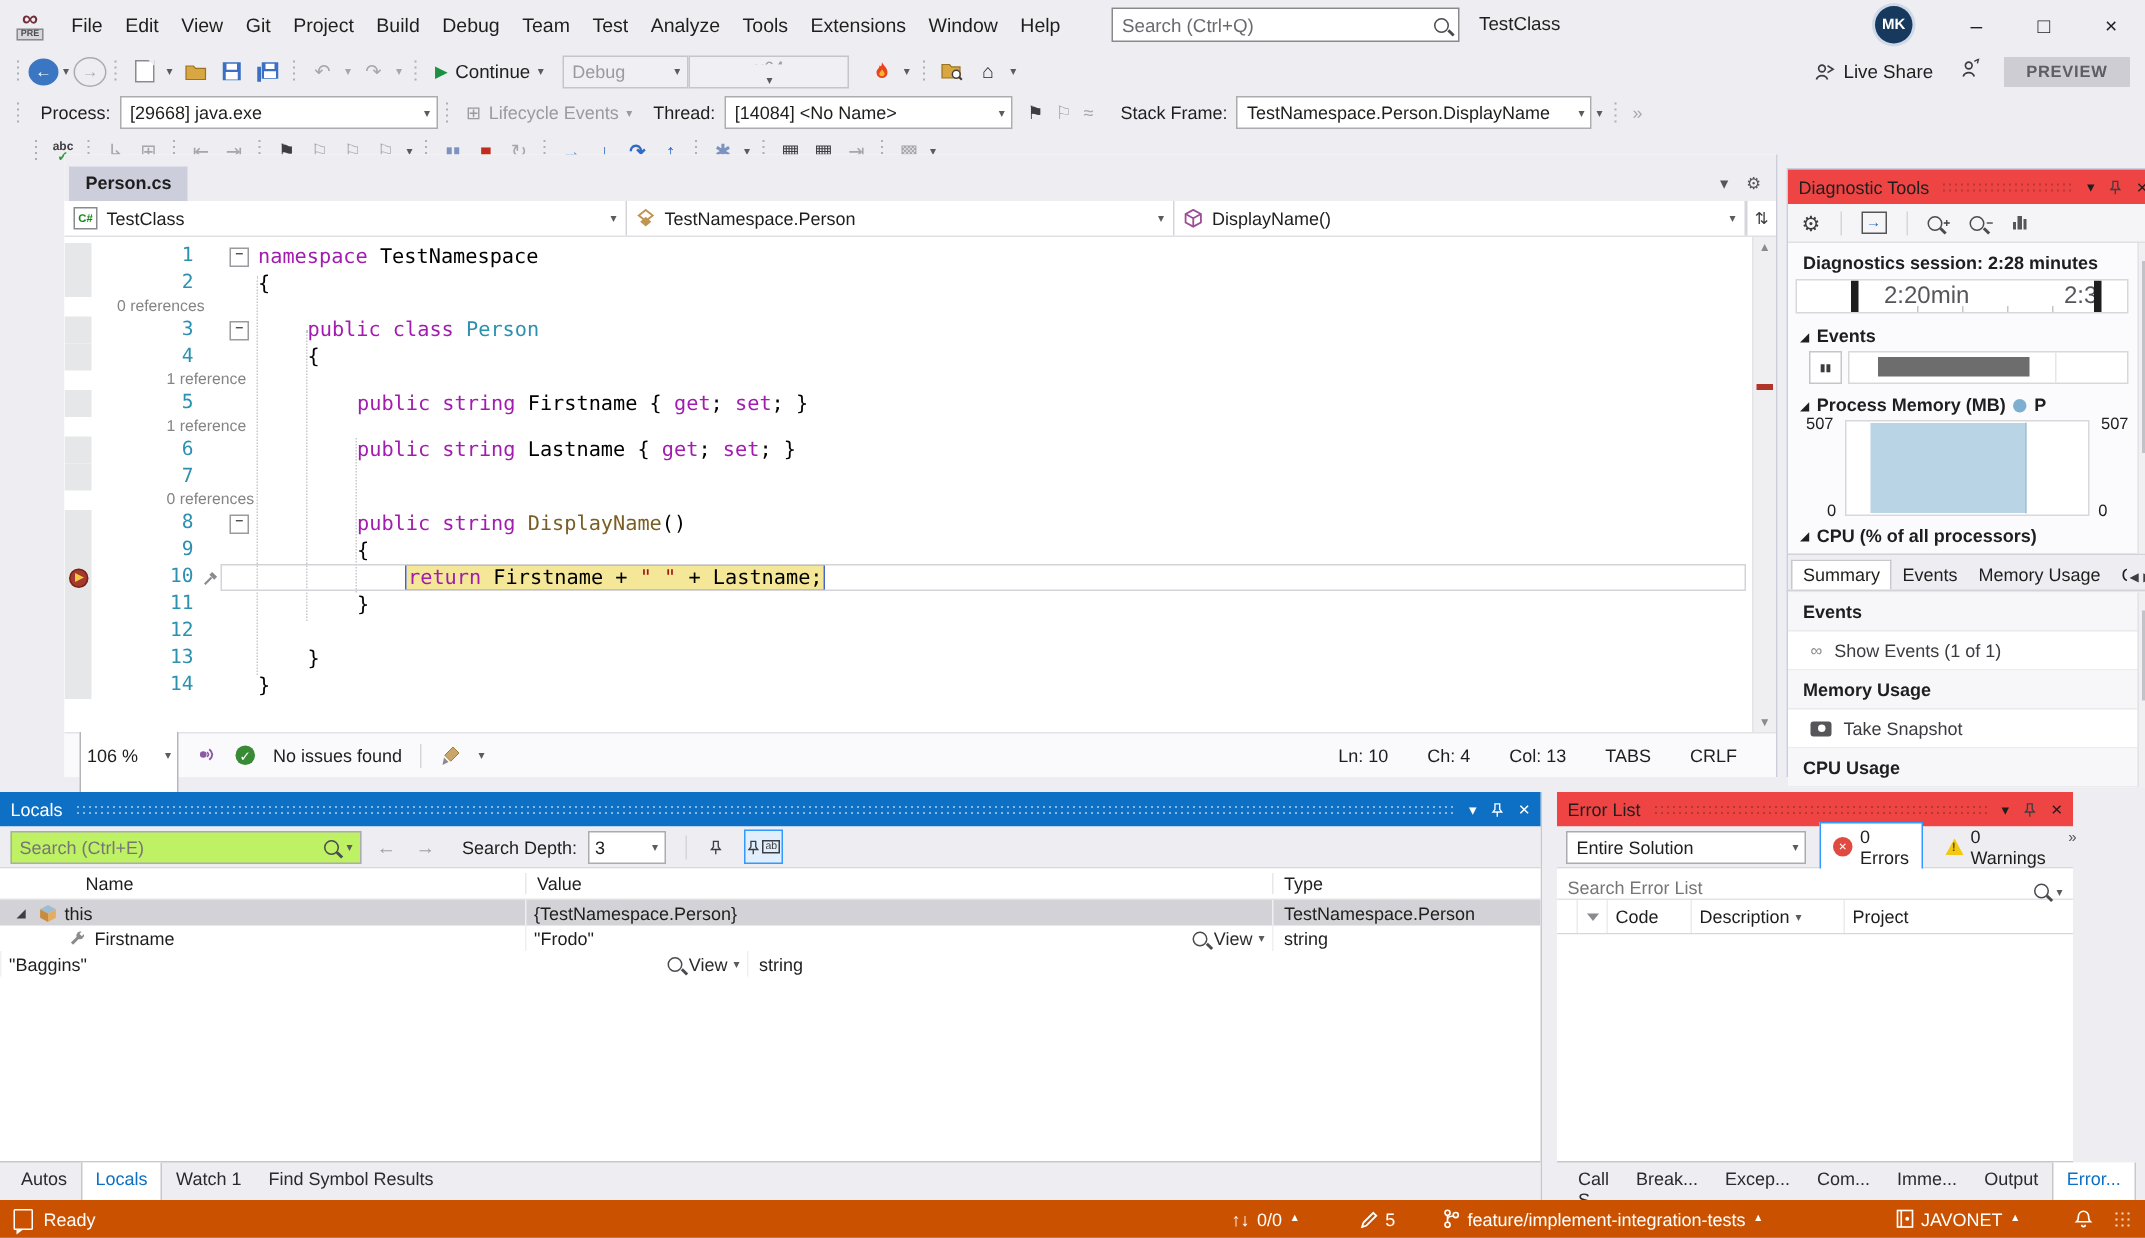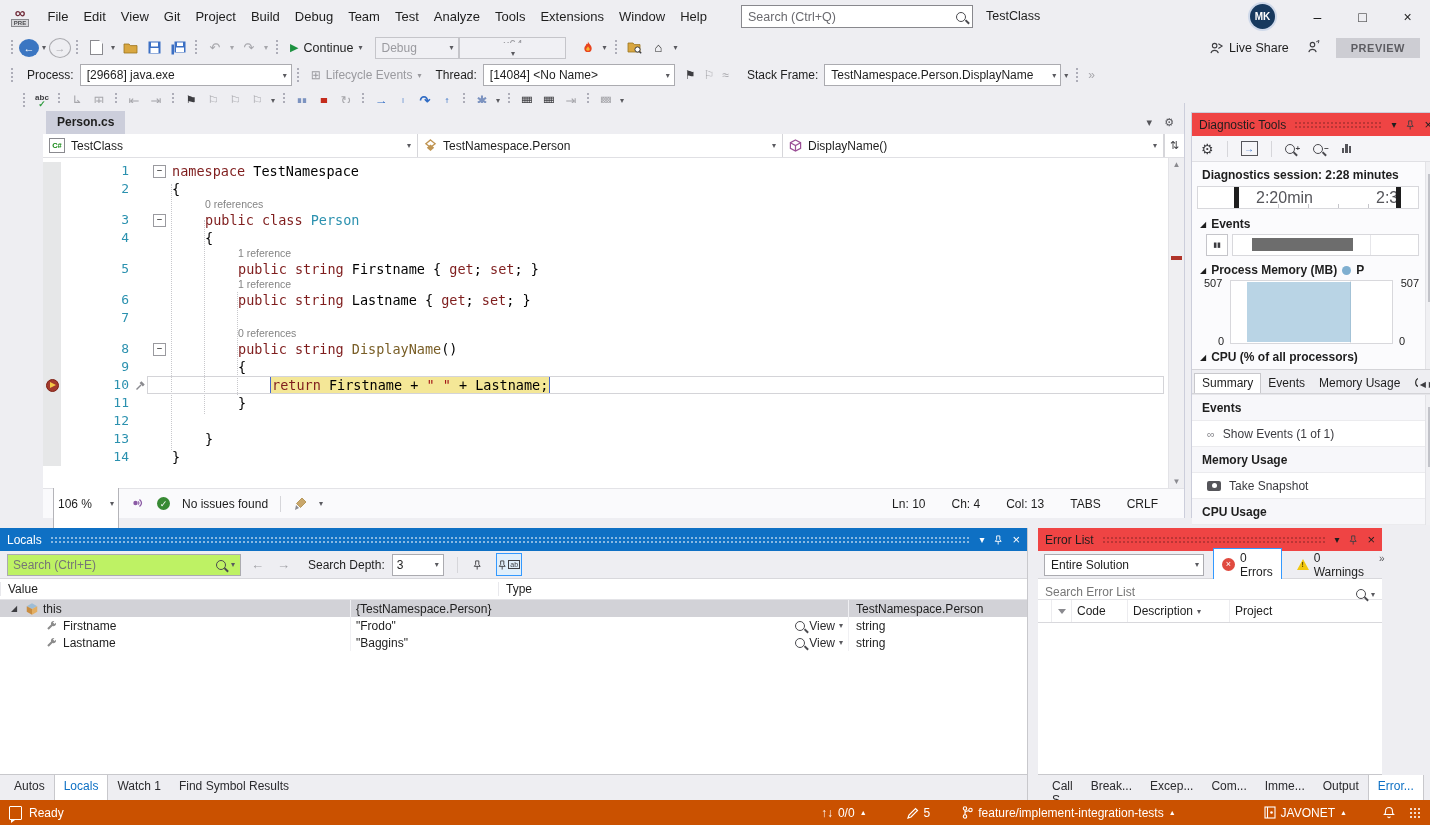--- a/index.html
+++ b/index.html
@@ -68,29 +68,29 @@
   .ts-icons{margin-left:auto;display:flex;gap:12px;align-items:center;padding:0 10px 5px 0;color:#55555a;font-size:11px;}
   .navbar{height:23px;display:flex;background:#fff;border-bottom:1px solid #E0E0E4;flex:none;}
   .navcombo{display:flex;align-items:center;gap:6px;font-size:12px;padding:0 6px;border-right:1px solid #D6D6DA;}
   .navcombo .ddi{margin-left:auto;font-size:8px;color:#5a5a5f;}
   .nc1{width:362px;}.nc2{width:352px;}.nc3{flex:1;}
   .navsplit{width:19px;display:flex;align-items:center;justify-content:center;font-size:11px;color:#3E3E42;border-left:1px solid #D6D6DA;}
   .csicon{width:14px;height:13px;border:1px solid #8a8a8f;font-size:7.5px;font-weight:bold;color:#128712;display:flex;align-items:center;justify-content:center;background:#fff;flex:none;}
   .codewrap{position:relative;flex:1;background:#fff;overflow:hidden;}
   .codelines{padding-top:4px;}
   .crow{display:flex;height:18px;line-height:18px;font-family:"DejaVu Sans Mono",monospace;font-size:13.5px;position:relative;}
-  .crow.ref{height:13px;line-height:12px;}
+  .crow.ref{height:13px;line-height:12px;flex-direction:column;}
   .bpm{width:18px;background:#E6E7E8;flex:none;display:flex;align-items:center;justify-content:center;}
   .gut{width:68px;flex:none;text-align:right;color:#2B91AF;font-size:13px;padding-right:3px;}
   .toolc{width:17px;flex:none;display:flex;align-items:center;justify-content:center;}
   .foldc{width:21px;flex:none;display:flex;align-items:center;justify-content:center;}
   .foldbox{width:11px;height:11px;border:1px solid #9a9a9f;background:#fff;font-size:9px;line-height:9px;text-align:center;color:#1E1E1E;}
   .ctext{white-space:pre;}
   .reftext{white-space:pre;font-family:"Liberation Sans",sans-serif;font-size:10.5px;color:#848484;}
-  .tok-kw{color:#7f1d1d;}.tok-ty{color:#2B91AF;}.tok-me{color:#795E26;}.tok-pl{color:#000;}.tok-str{color:#A31515;}
+  .tok-kw{color:#a21caf;}.tok-ty{color:#2B91AF;}.tok-me{color:#795E26;}.tok-pl{color:#000;}.tok-str{color:#A31515;}
   .curhl{background:#F4E797;outline:1.5px solid #4565CE;padding:0 1px;}
   .crow.current::before{content:'';position:absolute;left:104px;right:20px;top:0;bottom:0;border:1px solid #D4D4D8;pointer-events:none;}
   .bpmark{width:13px;height:13px;border-radius:50%;background:#A33A2D;border:1px solid #7E1F12;position:relative;box-sizing:border-box;}
   .bparrow{position:absolute;left:3px;top:2.8px;width:0;height:0;border-left:6px solid #F5C744;border-top:3px solid transparent;border-bottom:3px solid transparent;}
   .iguide{position:absolute;width:0;border-left:1px dotted #C8C8CC;pointer-events:none;}
   .vscroll{position:absolute;right:0;top:0;bottom:0;width:15px;background:#EFEFF2;border-left:1px solid #E3E3E7;}
   .vscroll .arr{position:absolute;left:0;right:0;text-align:center;font-size:8px;color:#8a8a8f;}
   .redmark{position:absolute;left:2px;right:2px;top:98px;height:4px;background:#B0342A;}
   .editor-status{height:29px;background:#FAFAFC;border-top:1px solid #E3E3E7;display:flex;align-items:center;
     font-size:12px;padding:0 10px;gap:12px;flex:none;}
@@ -797,20 +797,21 @@
         </span>
         <span class="pinbtn active">
           <svg width="10" height="12" viewBox="0 0 11 12" fill="none" stroke="#3E3E42">
               <path d="M4 1.5 h3.5 v4 l1.5 2 h-6.5 l1.5 -2 z"></path>
               <line x1="5.7" y1="7.5" x2="5.7" y2="11"></line>
             </svg>
           <span class="ab">ab</span>
         </span>
       </div>
       <div class="lheader">
+        <span class="lh-name">Name</span>
         <span class="lh-value">Value</span>
         <span class="lh-type">Type</span>
       </div>
       <div class="lrows">
           <div class="lrow sel">
             <div class="lc name" style="padding-left: 8px;">
               <span class="expander">◢</span>
               <span class="vicon">
                 <svg width="14" height="14" viewBox="0 0 16 16">
                   <polygon points="8,1.5 14,4.8 8,8 2,4.8" fill="#9DBDD6"></polygon>
@@ -839,29 +840,20 @@
               <span>"Frodo"</span>
               <span class="viewlink">
                 <i class="mag"></i>
                 <span>View</span>
                 <span class="vdd">▾</span>
               </span>
             </div>
             <div class="lc type">string</div>
           </div>
           <div class="lrow">
-            <div class="lc name" style="padding-left: 28px;">
-              <span class="expander"></span>
-              <span class="vicon">
-                <svg width="13" height="13" viewBox="0 0 16 16">
-                  <path d="M13.5 4.5 a3.4 3.4 0 0 1 -4.3 4.2 L4.6 13.3 2.8 11.5 7.4 6.9 A3.4 3.4 0 0 1 11.6 2.6 L9.8 4.4 11.7 6.3 13.5 4.5 Z" fill="#8B8B8B"></path>
-                </svg>
-              </span>
-              <span>Lastname</span>
-            </div>
             <div class="lc value">
               <span>"Baggins"</span>
               <span class="viewlink">
                 <i class="mag"></i>
                 <span>View</span>
                 <span class="vdd">▾</span>
               </span>
             </div>
             <div class="lc type">string</div>
           </div>

